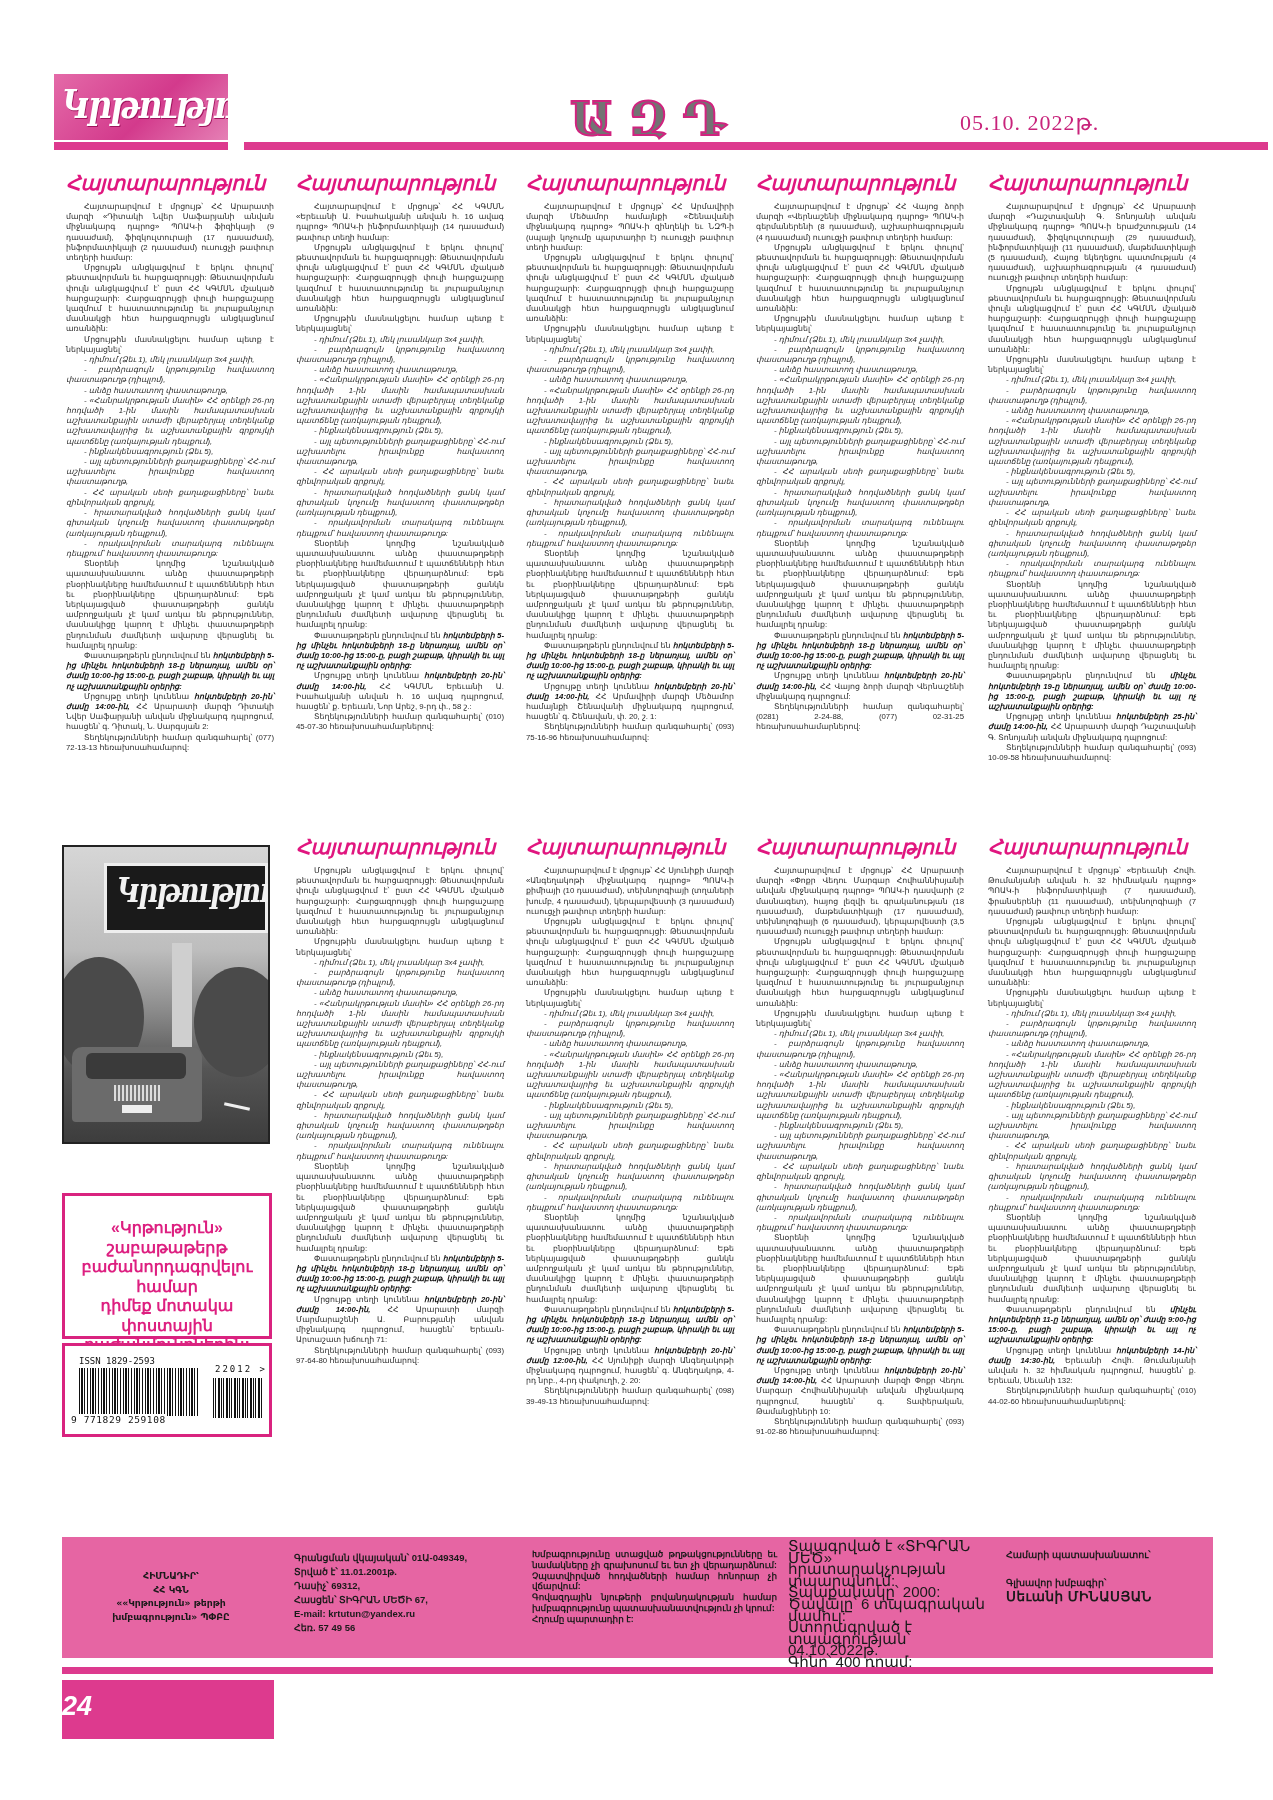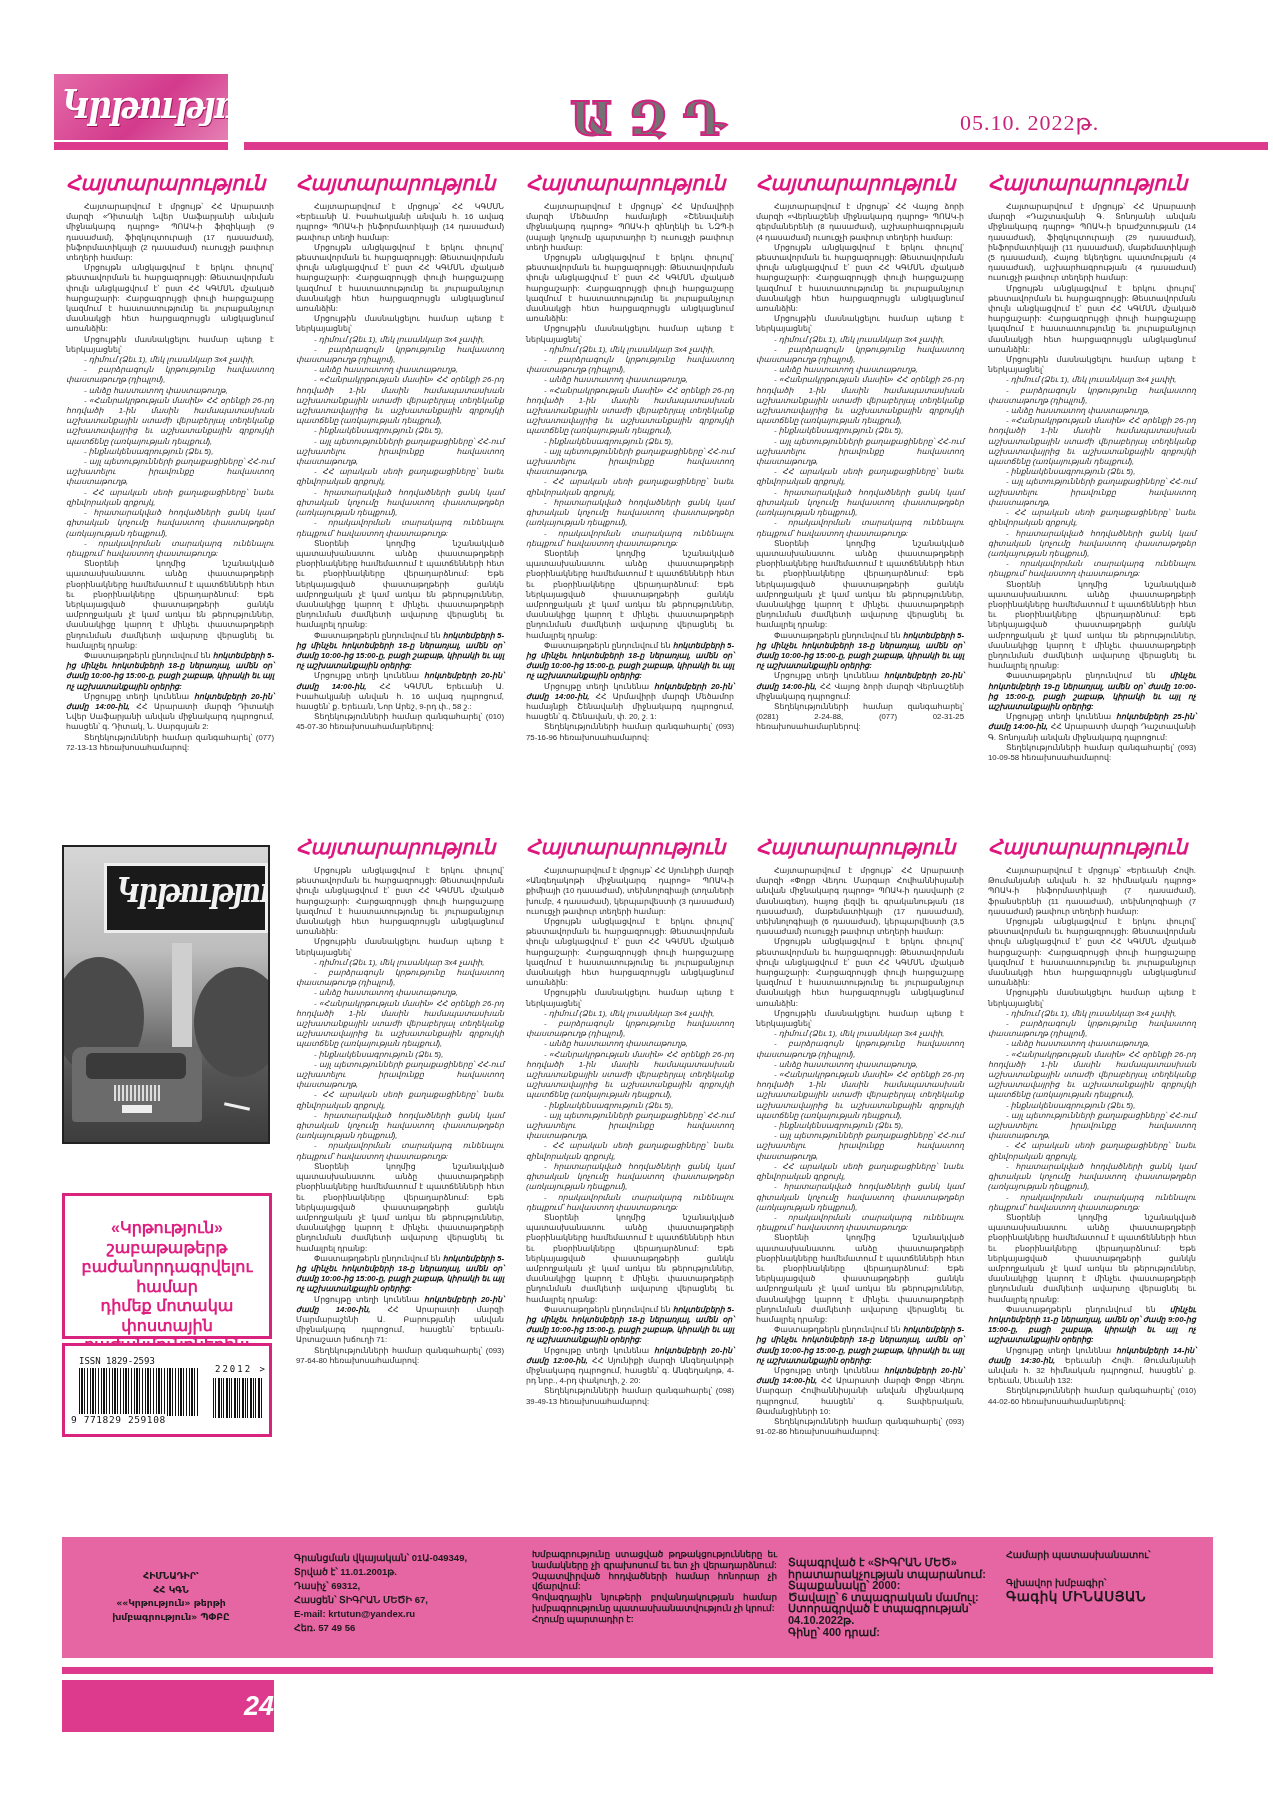--- a/index.html
+++ b/index.html
@@ -39,26 +39,26 @@
   .bars1{position:absolute;left:14px;top:22px;width:120px;height:48px;background:repeating-linear-gradient(90deg,#111 0 1px,#fff 1px 2px,#111 2px 4px,#fff 4px 5px,#111 5px 6px,#fff 6px 8px,#111 8px 9px,#fff 9px 11px);}
   .bars2{position:absolute;left:148px;top:32px;width:50px;height:40px;background:repeating-linear-gradient(90deg,#111 0 1px,#fff 1px 2px,#111 2px 3px,#fff 3px 5px,#111 5px 7px,#fff 7px 8px);}
   .ean{position:absolute;left:4px;top:68px;font-family:"DejaVu Sans Mono",monospace;font-size:9.5px;color:#111;background:#fff;padding-left:2px;letter-spacing:0.6px;}
   .addon{position:absolute;left:150px;top:18px;font-family:"DejaVu Sans Mono",monospace;font-size:9px;color:#111;letter-spacing:2px;}
   
   .footer{left:62px;top:1537px;width:1151px;height:121px;background:#e665a3;}
   .f-col{position:absolute;top:0;height:121px;font-family:"Liberation Sans",sans-serif;color:#1a1a1a;}
   .f-founder{left:0;width:218px;text-align:center;font-family:"DejaVu Sans",sans-serif;font-weight:bold;font-size:9.3px;line-height:13.5px;padding-top:32px;}
   .f-reg{left:232px;width:220px;font-size:9.5px;line-height:14px;font-weight:bold;padding-top:14px;}
   .f-policy{left:470px;width:245px;font-size:8.8px;line-height:10.8px;font-weight:bold;padding-top:12px;text-align:justify;}
-  .f-print{left:726px;width:200px;font-size:11px;line-height:11.6px;font-weight:bold;padding-top:20px;}
+  .f-print{left:726px;width:200px;font-size:15px;line-height:11.6px;font-weight:normal;padding-top:3px;}
   .f-editor{left:944px;width:200px;font-size:9.5px;line-height:12px;font-weight:bold;padding-top:12px;}
   .f-editor .name{font-size:13.5px;margin-top:2px;letter-spacing:0.5px;}
   .f-editor .gap{height:16px;}
   .bottom-rule{left:62px;top:1667px;width:1151px;height:7px;background:#dd3a8e;}
-  .pagenum{left:62px;top:1680px;width:212px;height:52px;background:#dd3a8e;text-align:right;}
+  .pagenum{left:62px;top:1680px;width:212px;height:59px;background:#dd3a8e;text-align:left;}
   .pagenum span{font-family:"Liberation Sans",sans-serif;font-weight:bold;font-style:italic;font-size:27px;color:#fff;line-height:52px;}
 </style>
 </head>
 <body>
 
 <div class="abs logo">
   <span class="logo-text">Կրթություն</span>
 </div>
 <div class="abs logo-bar"></div>
 <div class="abs top-rule"></div>
@@ -293,19 +293,19 @@
     <div>Տպագրված է «ՏԻԳՐԱՆ ՄԵԾ» հրատարակչության տպարանում:</div>
     <div>Տպաքանակը՝ 2000:</div>
     <div>Ծավալը՝ 6 տպագրական մամուլ:</div>
     <div>Ստորագրված է տպագրության՝ 04.10.2022թ.</div>
     <div>Գինը՝ 400 դրամ:</div>
   </div>
   <div class="f-col f-editor">
     <div>Համարի պատասխանատու՝</div>
     <div class="gap"></div>
     <div>Գլխավոր խմբագիր՝</div>
-    <div class="name">Գագիկ ՄԻՆԱՍՅԱՆ</div>
+    <div class="name">Սեւանի ՄԻՆԱՍՅԱՆ</div>
   </div>
 </div>
 <div class="abs bottom-rule"></div>
 <div class="abs pagenum">
   <span>24</span>
 </div>
 
 </body></html>

